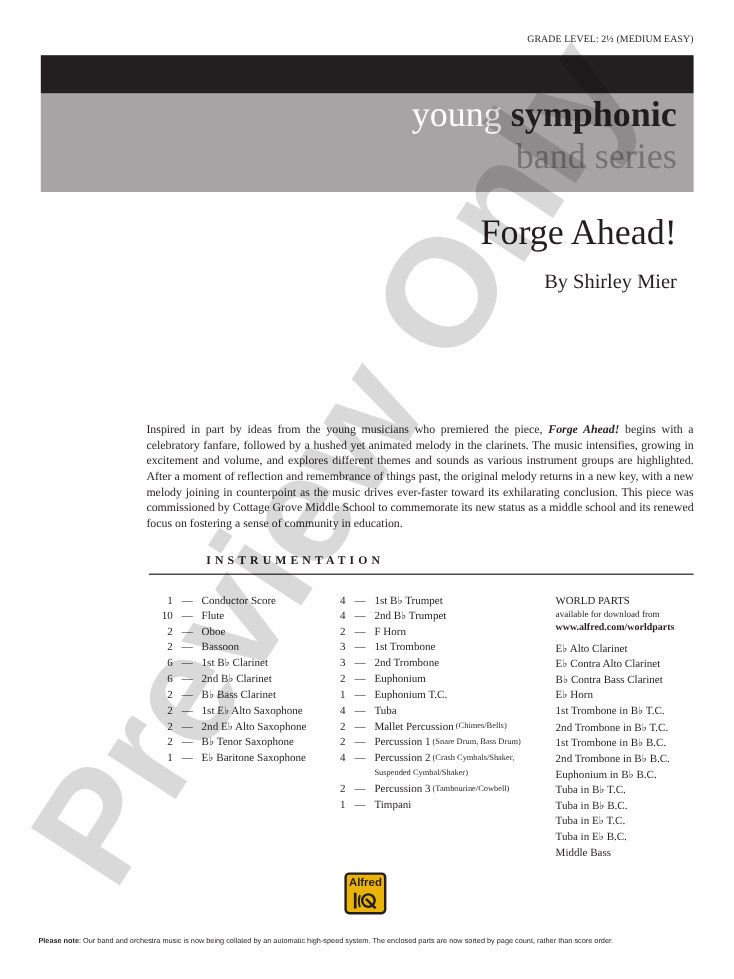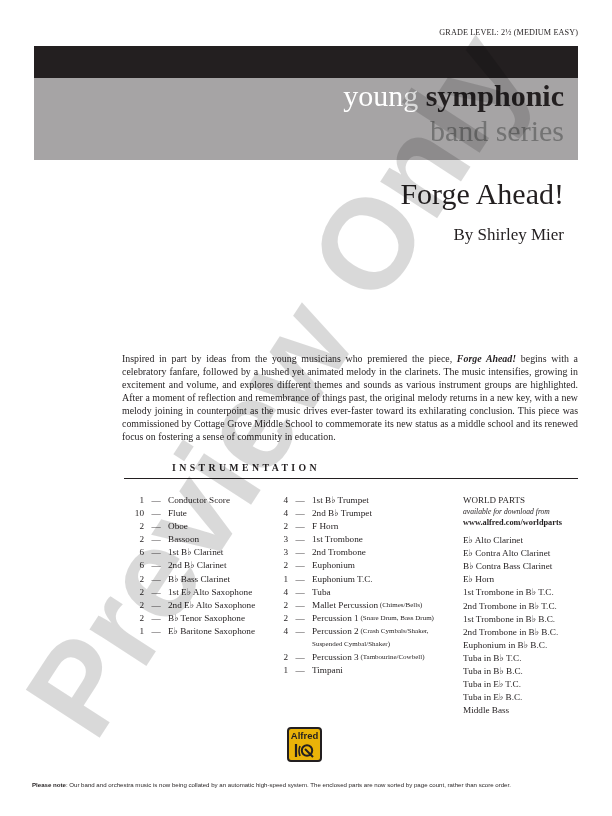--- a/index.html
+++ b/index.html
@@ -30,21 +30,21 @@
   .col .dash { width: 24px; text-align: center; }
   .col .name {}
   .col .small { font-size: 7px; }
   .col1 { left: 122px; top: 494px; }
   .col2 { left: 272px; top: 494px; }
   .col2 .qty { width: 16px; }
   .col2 .cont { padding-left: 40px; font-size: 7px; }
 
   .col3 { left: 463px; top: 494px; }
   .col3 .wp-title { font-size: 9px; }
-  .col3 .wp-sub { font-size: 7.6px; font-style: italic; line-height: 10px; }
+  .col3 .wp-sub { font-size: 7.6px; line-height: 10px; }
   .col3 .wp-url { font-size: 8.3px; font-weight: bold; line-height: 11px; margin-bottom: 6px; }
 
   .logo { position: absolute; left: 287px; top: 727px; width: 35px; height: 35px; border: 2px solid #231f20; border-radius: 4px; box-sizing: border-box; background: #eab308; }
   .logo-text { position: absolute; left: 0; right: 0; top: 1px; text-align: center; font-family: "Liberation Sans", sans-serif; font-weight: bold; font-size: 9.5px; color: #231f20; }
   .logo-mark { position: absolute; left: 5px; top: 14px; width: 21px; height: 15px; }
 
   .footer { position: absolute; left: 32px; top: 781px; width: 550px; font-family: "Liberation Sans", sans-serif; font-size: 6.1px; color: #231f20; white-space: nowrap; }
   .footer b { font-weight: bold; }
 
   .watermark { position: absolute; left: 0; top: 0; width: 612px; height: 816px; pointer-events: none; }

